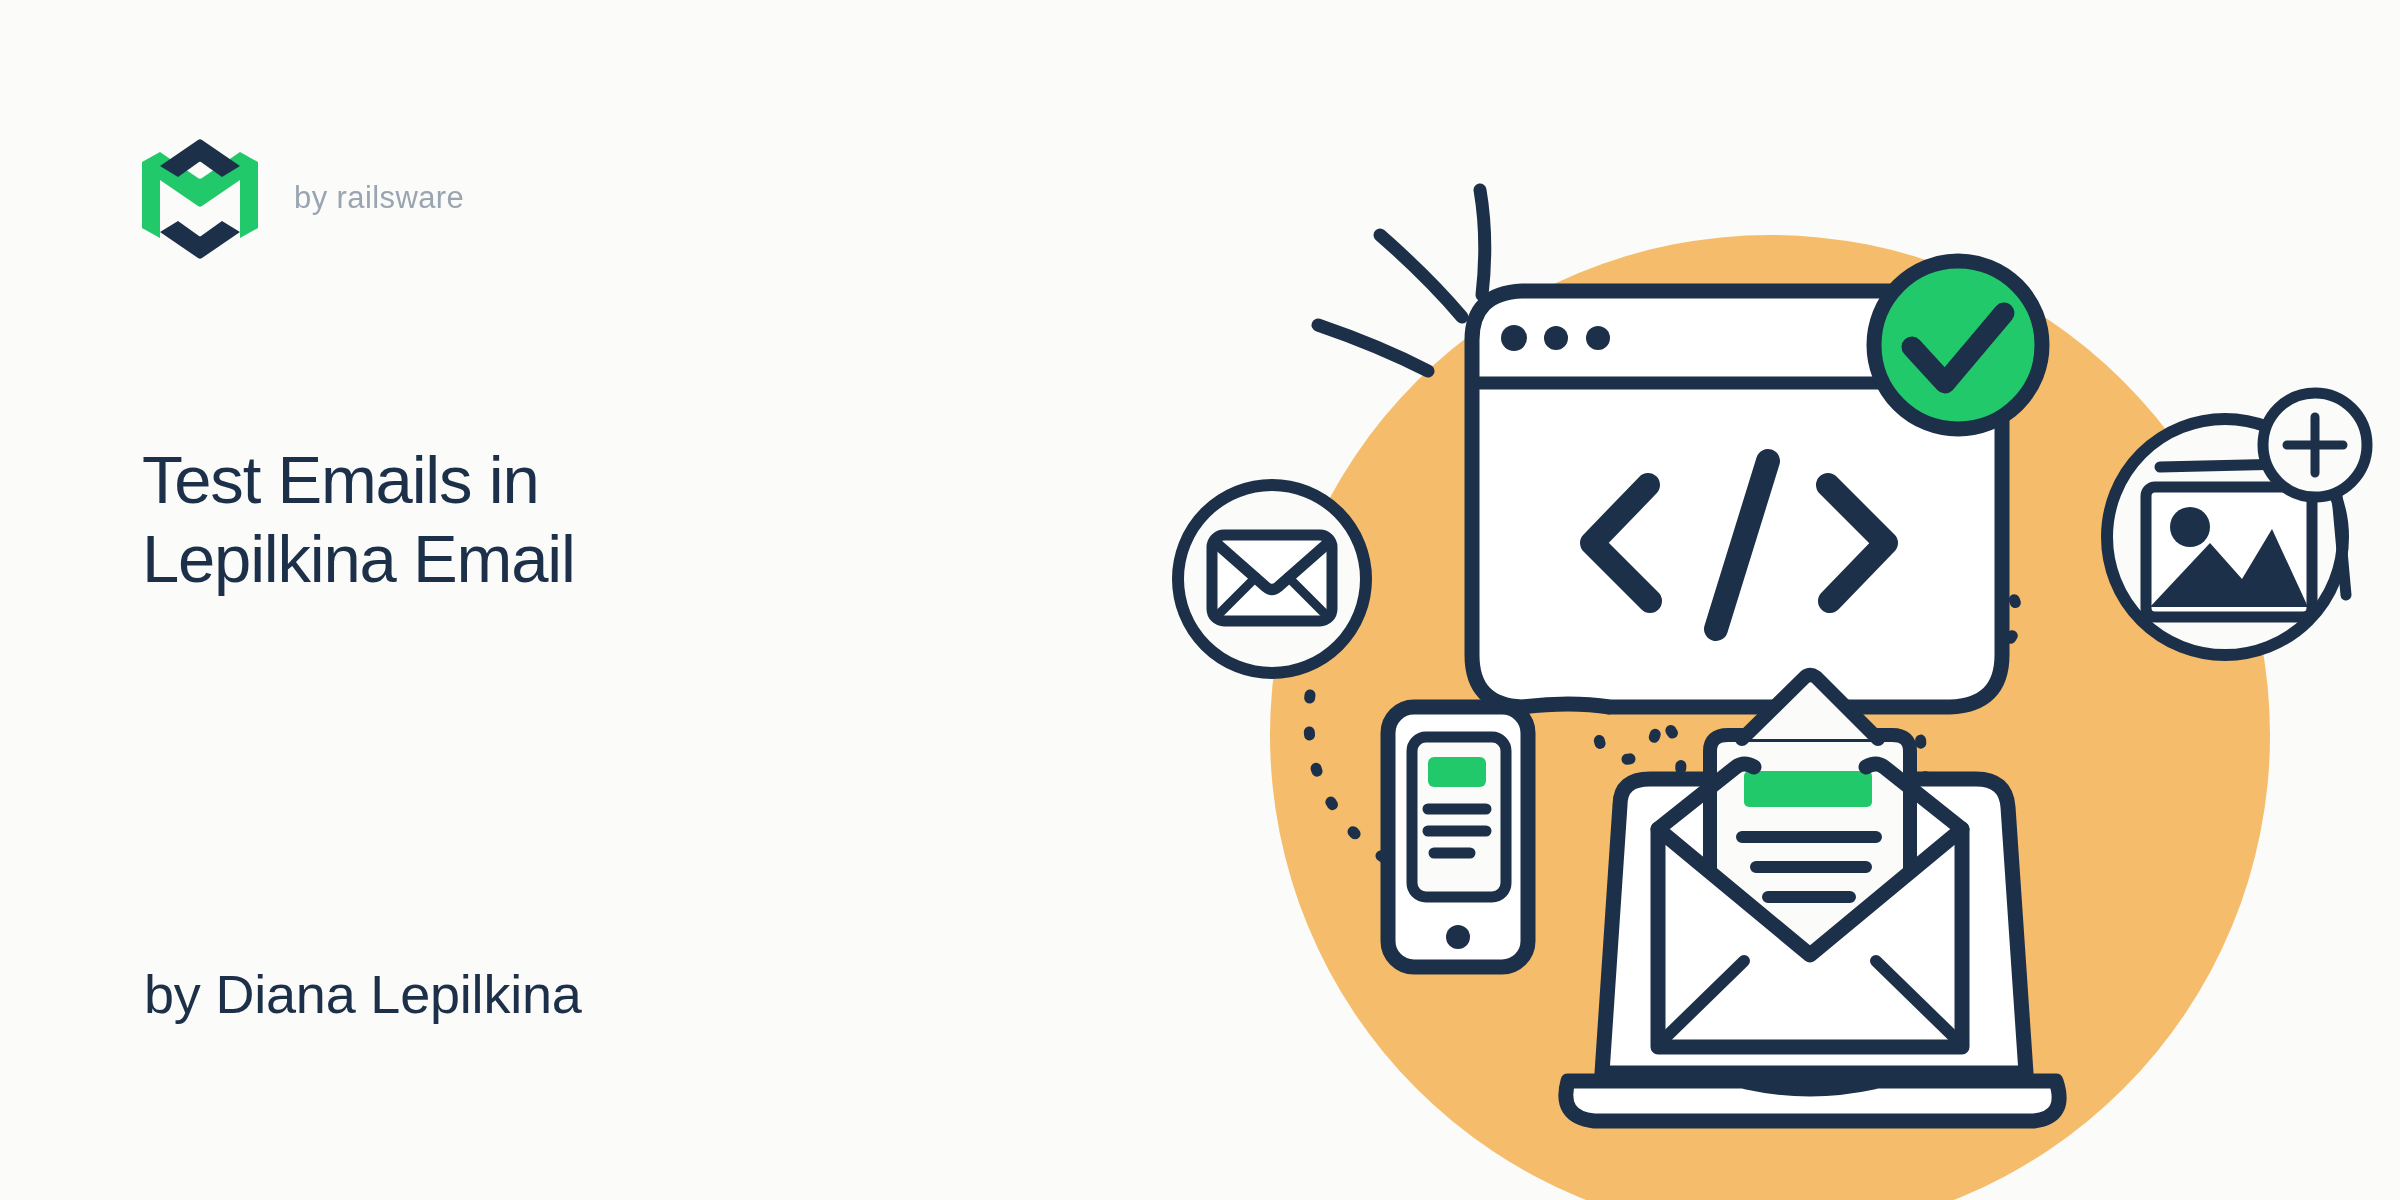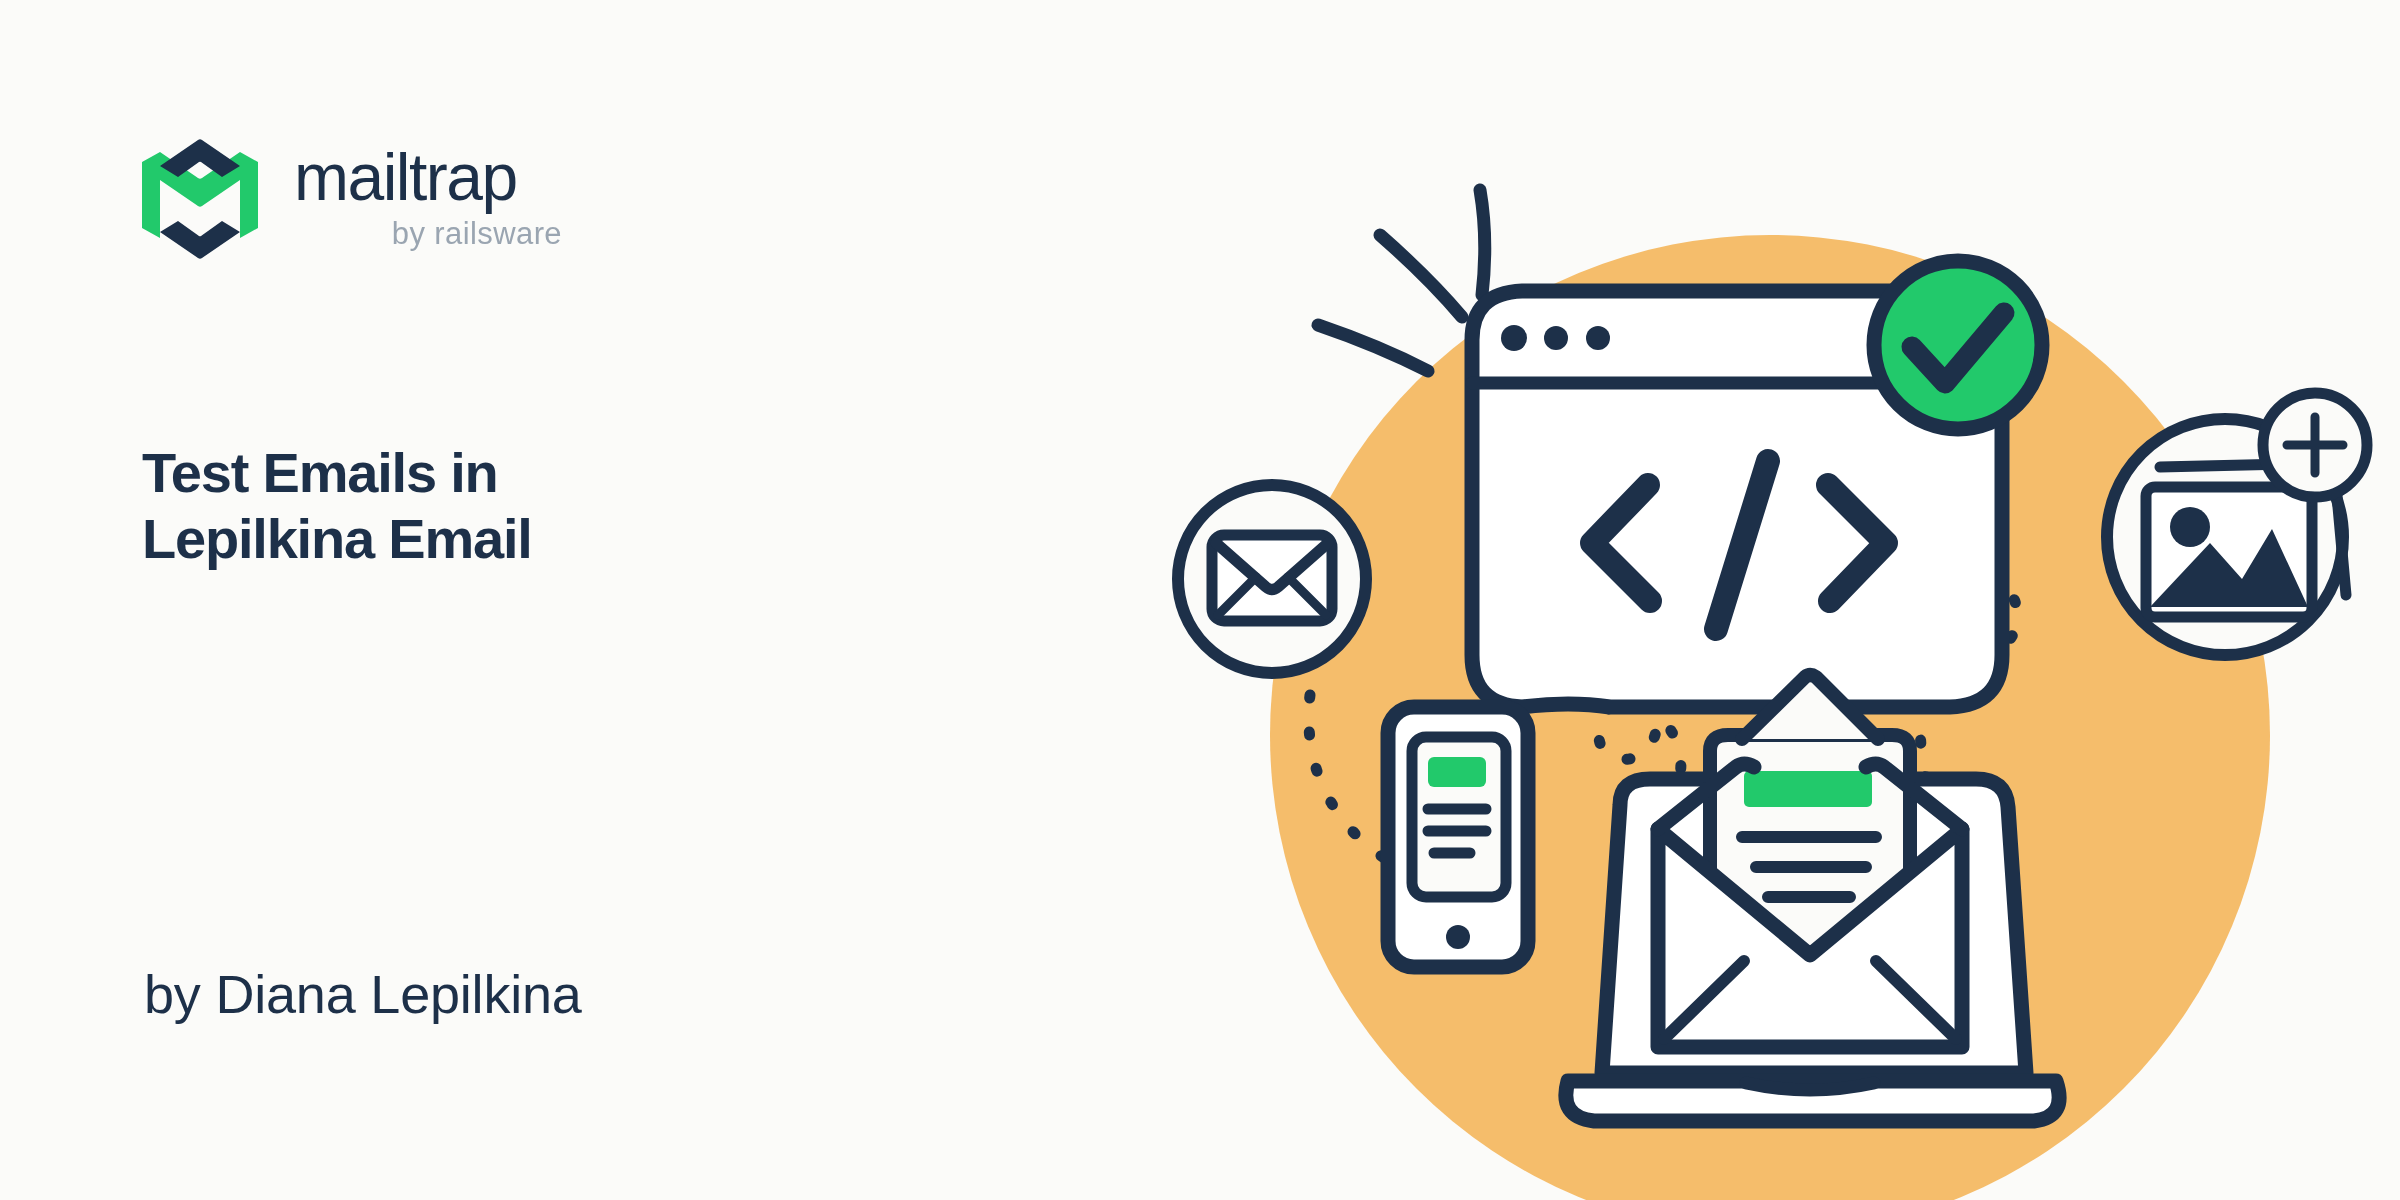--- a/index.html
+++ b/index.html
@@ -60,22 +60,22 @@
   }
 
   
   .title {
     position: absolute;
     left: 142px;
     top: 440px;
     width: 900px;
     margin: 0;
     font-family: "Liberation Sans", sans-serif;
-    font-size: 56px;
-    font-weight: bold;
+    font-size: 67px;
+    font-weight: normal;
     line-height: 1.18;
     letter-spacing: -1.2px;
     color: #1d3049;
   }
 
   
   .author {
     position: absolute;
     left: 144px;
     top: 963px;
@@ -113,25 +113,20 @@
 
         <path d="M2 32 L2 98 L20 108 L20 50 L58 76 Q60 77.5 62 76 L100 50 L100 108 L118 98 L118 32 L100 22 L62 48 Q60 49.5 58 48 L20 22 Z" fill="#22c96b"></path>
 
         <path d="M20 22 L58 -4 Q60 -5.5 62 -4 L100 22 L82 33 L61 18 Q60 17.3 59 18 L38 33 Z" fill="#1d3049" transform="translate(0,14)"></path>
 
         <path d="M20 100 L58 126 Q60 127.5 62 126 L100 100 L82 89 L61 104 Q60 104.7 59 104 L38 89 Z" fill="#1d3049" transform="translate(0,2)"></path>
       </svg>
     </span>
 
     <div class="logo-word-wrap">
-      <span class="logo-wordmark">
-        <svg width="272" height="72" viewBox="0 0 272 72" xmlns="http://www.w3.org/2000/svg" aria-hidden="true">
-          <text x="0" y="56" font-family="Liberation Sans, sans-serif" font-size="66" font-weight="500" letter-spacing="-1.5" fill="#1d3049">mailtrap</text>
-        </svg>
-      </span>
       <span class="logo-byline">by railsware</span>
     </div>
   </div>
 
   <h1 class="title"><span>Test Emails in</span><br><span>Lepilkina Email</span><br></h1>
 
   <p class="author">by Diana Lepilkina</p>
 
   <div class="illustration">
     <svg viewBox="0 0 1250 1105" xmlns="http://www.w3.org/2000/svg" aria-hidden="true">

